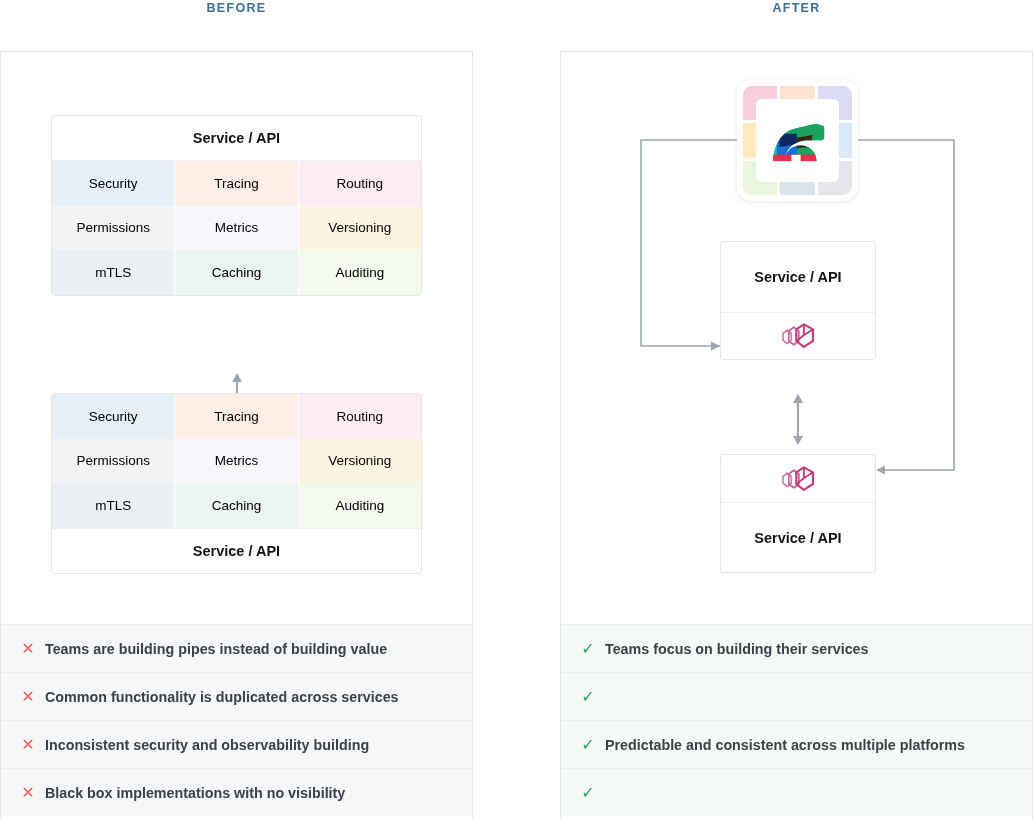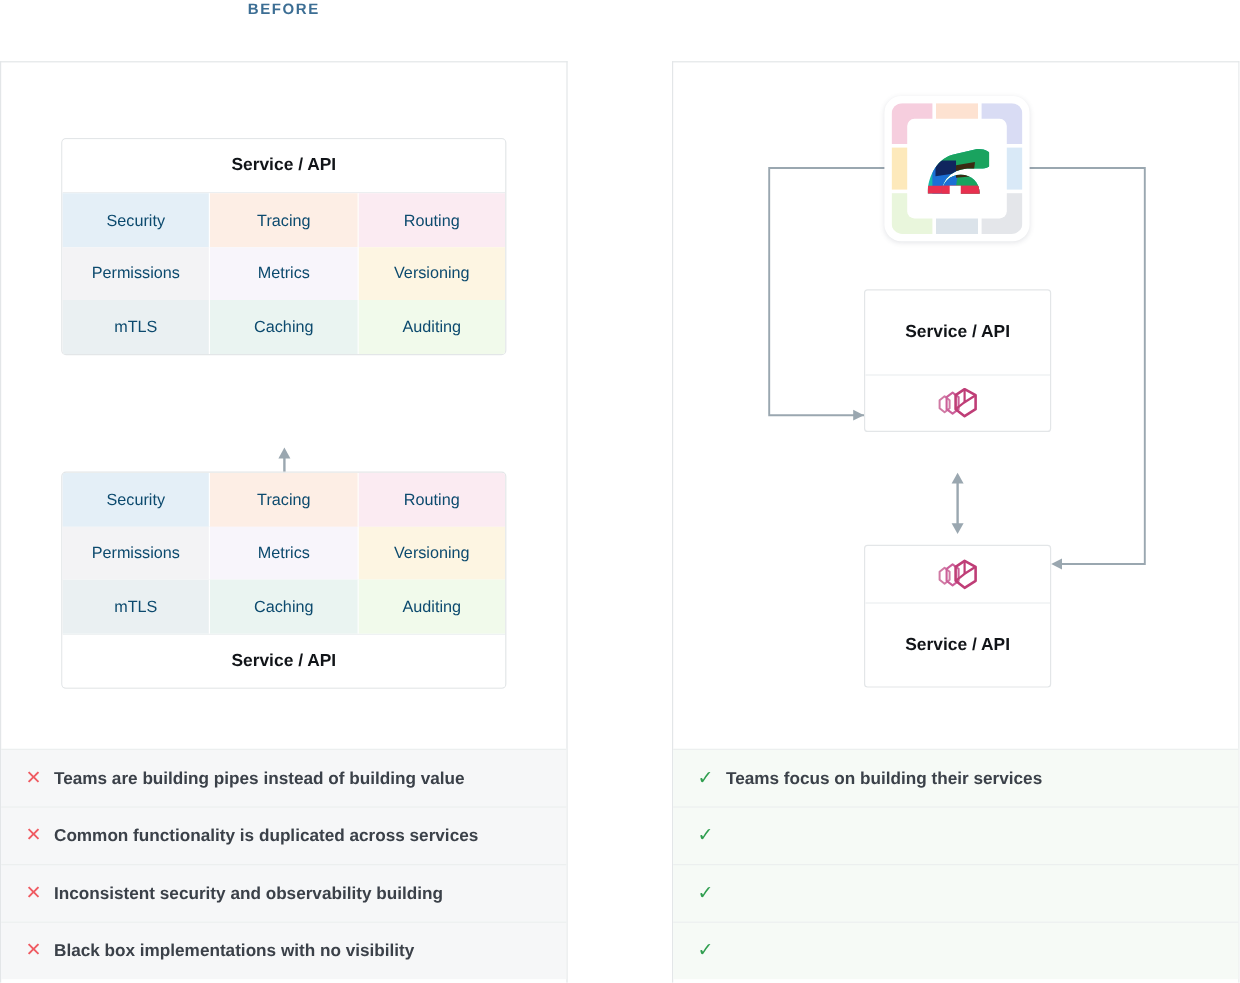--- a/index.html
+++ b/index.html
@@ -78,21 +78,21 @@
 
   .cap-grid { display: flex; flex-direction: column; }
   .cap-row  { display: flex; }
   .cap-cell {
     flex: 1 1 0;
     height: 44.5px;
     display: flex;
     align-items: center;
     justify-content: center;
     font-size: 13.5px;
-    color: #0c4a6e;
+    color: #000000;
     border-right: 1px solid #ffffff;
   }
   .cap-cell:last-child { border-right: none; }
 
   
   .dbl-arrow {
     position: absolute;
     left: 224px;
     top: 320px;
     width: 24px;
@@ -195,20 +195,21 @@
   .bullet-icon.x     { color: #ef5b62; }
   .bullet-icon.check { color: #2f9e4f; }
   .bullet-text { padding-left: 4px; font-weight: bold; }
 </style>
 </head>
 <body>
 
 <div class="page">
 
   <div class="col-header before">BEFORE</div>
+  <div class="col-header after">AFTER</div>
 
   <div class="panel before">
 
     <div class="panel-diagram">
 
       <div class="mono-table top">
         <div class="svc-row with-bottom-border">Service / API</div>
         <div class="cap-grid">
           <div class="cap-row">
             <div class="cap-cell" style="background: rgb(228, 239, 247);">Security</div>
@@ -372,20 +373,21 @@
     <div class="bullets pos">
       <div class="bullet-row">
         <span class="bullet-icon check">✓</span>
         <span class="bullet-text">Teams focus on building their services</span>
       </div>
       <div class="bullet-row">
         <span class="bullet-icon check">✓</span>
       </div>
       <div class="bullet-row">
         <span class="bullet-icon check">✓</span>
+        <span class="bullet-text">Predictable and consistent across multiple platforms</span>
       </div>
       <div class="bullet-row">
         <span class="bullet-icon check">✓</span>
       </div>
     </div>
   </div>
 
 </div>
 
 </body></html>

